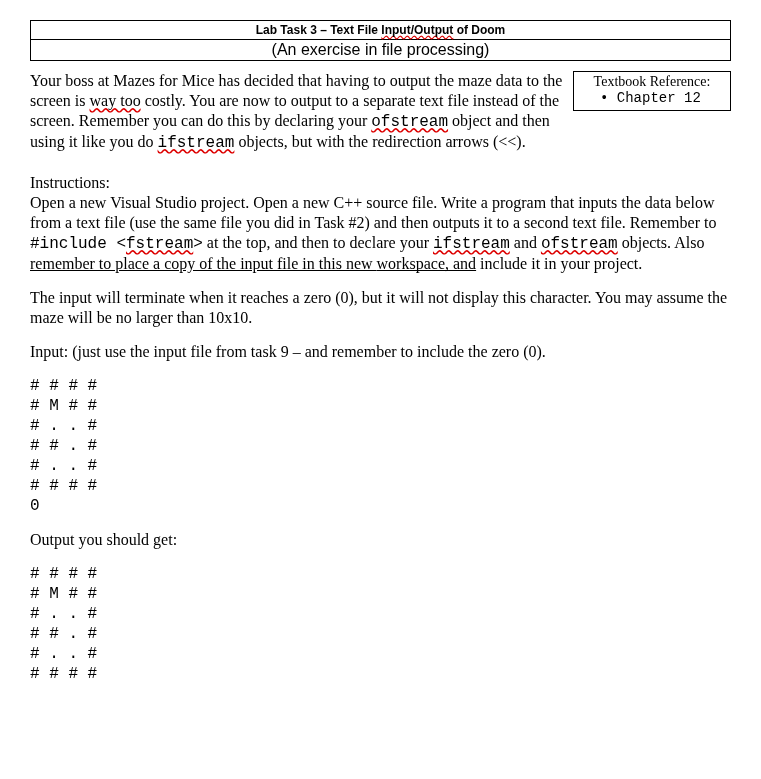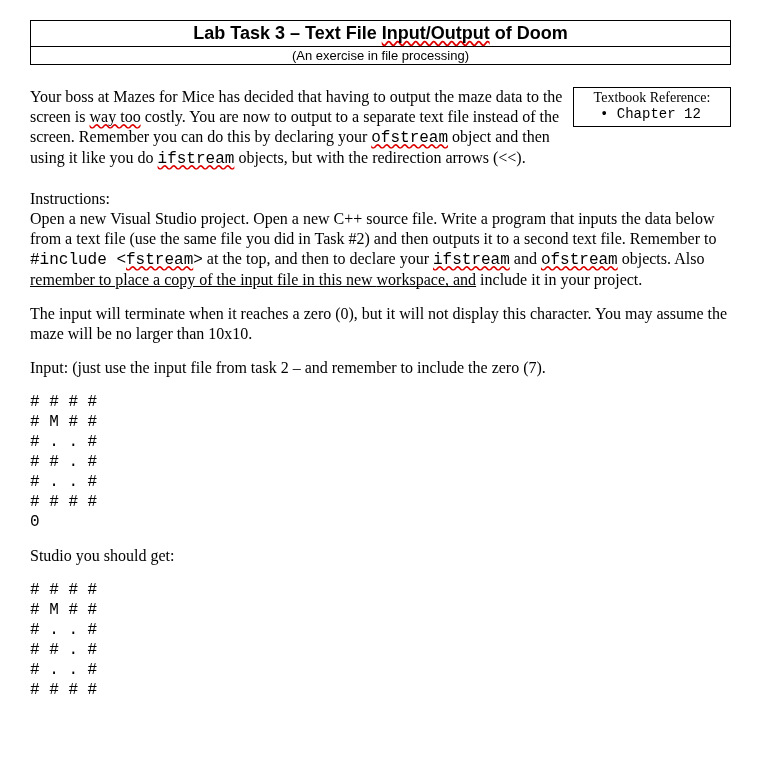--- a/index.html
+++ b/index.html
@@ -9,32 +9,32 @@
     font-size: 16px;
     color: #000;
     background: #fff;
     width: 761px;
     box-sizing: border-box;
   }
   .title-box {
     border: 1px solid #000;
     text-align: center;
     font-family: "Comic Sans MS", cursive, sans-serif;
-    font-size: 18px;
+    font-size: 12px;
     font-weight: bold;
     padding: 2px 10px;
   }
   .subtitle-box {
     border: 1px solid #000;
     border-top: none;
     text-align: center;
     font-family: "Comic Sans MS", cursive, sans-serif;
-    font-size: 13px;
+    font-size: 16px;
     padding: 1px 0;
-    margin-bottom: 22px;
+    margin-bottom: 10px;
   }
   .ref-box {
     float: right;
     border: 1px solid #000;
     padding: 2px 8px 4px 8px;
     margin-left: 4px;
     margin-bottom: 4px;
     font-size: 14px;
     width: 140px;
   }
@@ -85,30 +85,30 @@
 
 <div class="clear"></div>
 
 <div class="para">
   <span class="bold">Instructions:</span><br>
   <span>Open a new Visual Studio project.  Open a new C++ source file.  Write a program that </span><span class="bold">inputs the data below from a text file</span><span> (use the same file you did in Task #2) and then </span><span class="bold">outputs it to a second text file</span><span>. Remember to </span><span class="mono">#include &lt;</span><span class="mono squiggle">fstream</span><span class="mono">&gt;</span><span> at the top, and then to declare your </span><span class="mono squiggle">ifstream</span><span> and </span><span class="mono squiggle">ofstream</span><span> objects. Also </span><span class="bold u">remember to place a copy of the input file in this new </span><span class="bold u squiggle">workspace,</span><span class="bold u squiggle"> and</span><span> include it in your project.</span>
 </div>
 
 <div class="para">The input will terminate when it reaches a zero (0), but it will not display this character. You may assume the maze will be no larger than 10x10.</div>
 
-<div class="para">Input:  (just use the input file from task 2 – and remember to include the zero (7).</div>
+<div class="para">Input:  (just use the input file from task 9 – and remember to include the zero (0).</div>
 
 <div class="maze"># # # #
 # M # #
 # . . #
 # # . #
 # . . #
 # # # #
 0</div>
 
-<div class="para">Studio you should get:</div>
+<div class="para">Output you should get:</div>
 
 <div class="maze"># # # #
 # M # #
 # . . #
 # # . #
 # . . #
 # # # #</div>
 
 </body></html>

